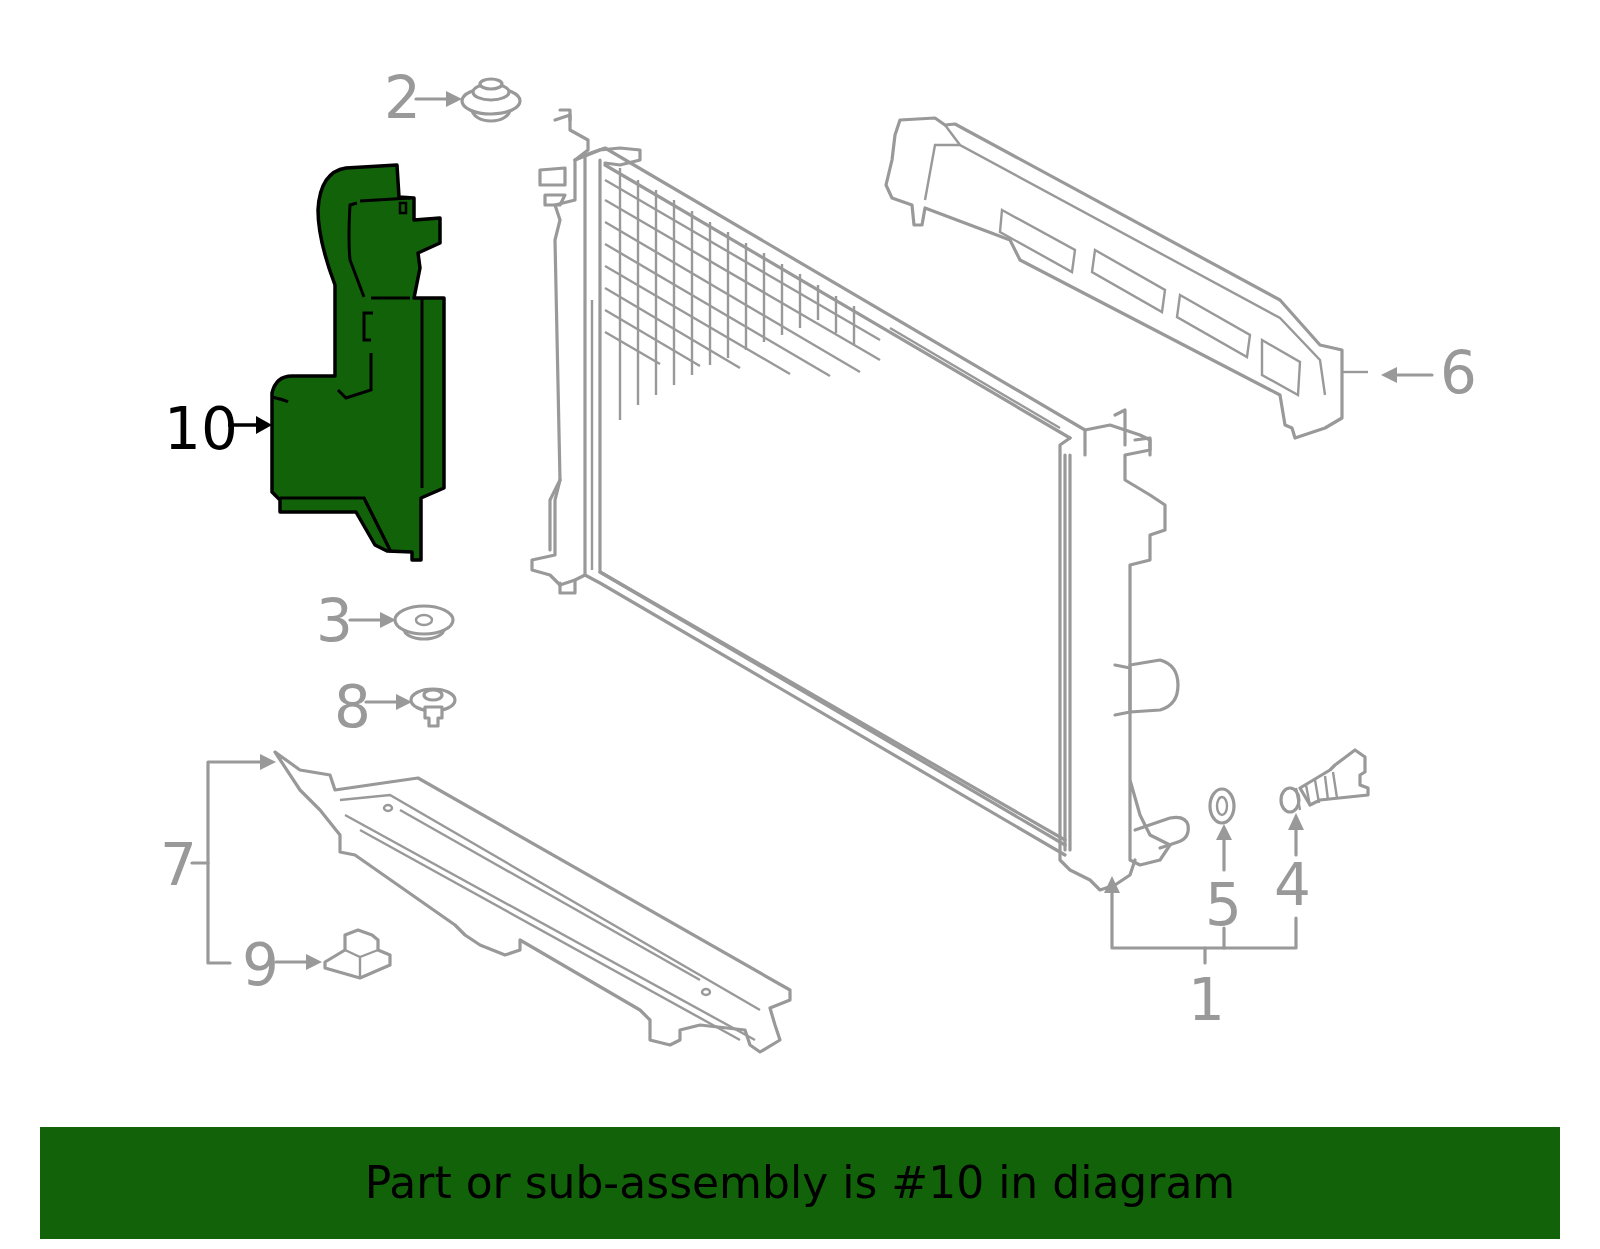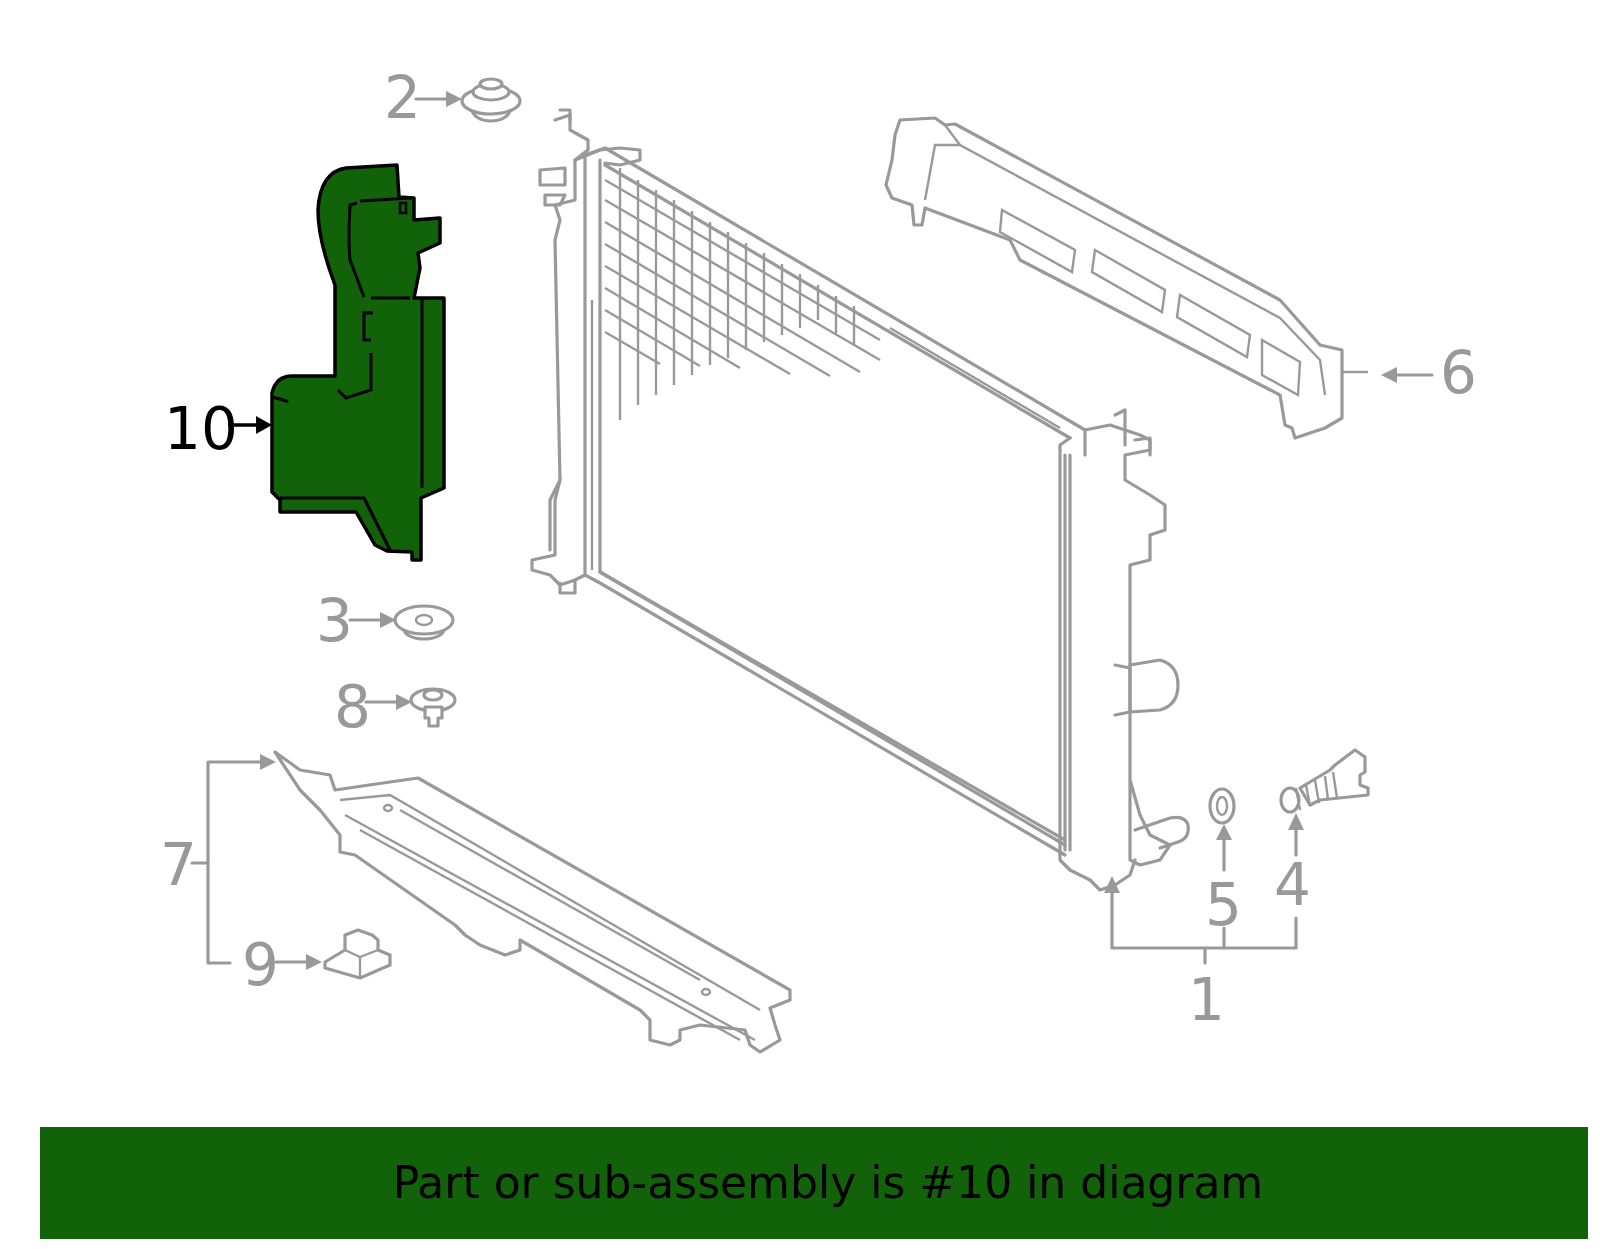--- a/index.html
+++ b/index.html
@@ -8,21 +8,21 @@
     .lbl{font-family:"DejaVu Sans",sans-serif;font-size:58px;fill:#999;}
     .lbl-hi{fill:#000;}
     .ln{fill:none;stroke:#999;stroke-width:3.2;stroke-linejoin:round;stroke-linecap:round;}
     .ln2{fill:none;stroke:#999;stroke-width:2.4;}
     .fillw{fill:#fff;stroke:#999;stroke-width:3.2;stroke-linejoin:round;}
     .hl{fill:#12620a;stroke:#000;stroke-width:3.5;stroke-linejoin:round;}
     .hl-l{fill:none;stroke:#000;stroke-width:3;}
     .arr{fill:#999;}
     .arr-k{fill:#000;}
     #banner{position:absolute;left:40px;top:1127px;width:1520px;height:112px;background:#12620a;
-      display:flex;flex-direction:column;align-items:center;justify-content:center;padding-left:28px;}
+      display:flex;flex-direction:column;align-items:center;justify-content:center;}
     #banner div{font-family:"DejaVu Sans",sans-serif;font-size:44px;line-height:50px;color:#000;white-space:nowrap;}
   </style>
 </head>
 <body>
 
 <svg id="diagram" viewBox="0 0 1600 1249" xmlns="http://www.w3.org/2000/svg">
 
   <g>
     <path class="hl" d="M346,168 L397,165 L399,197 L414,198 L414,220 L440,218 L440,243 L418,253 L420,268 L414,298 L444,298 L444,488 L421,498 L421,560 L412,560 L412,552 L387,551 L375,545 L356,512 L280,512 L280,500 L272,492 L272,393 Q276,376 292,376 L335,376 L335,285 Q318,240 318,210 Q320,172 346,168 Z"></path>
     <path class="hl-l" d="M364,297 L350,260 Q348,240 350,205 L357,203"></path>

